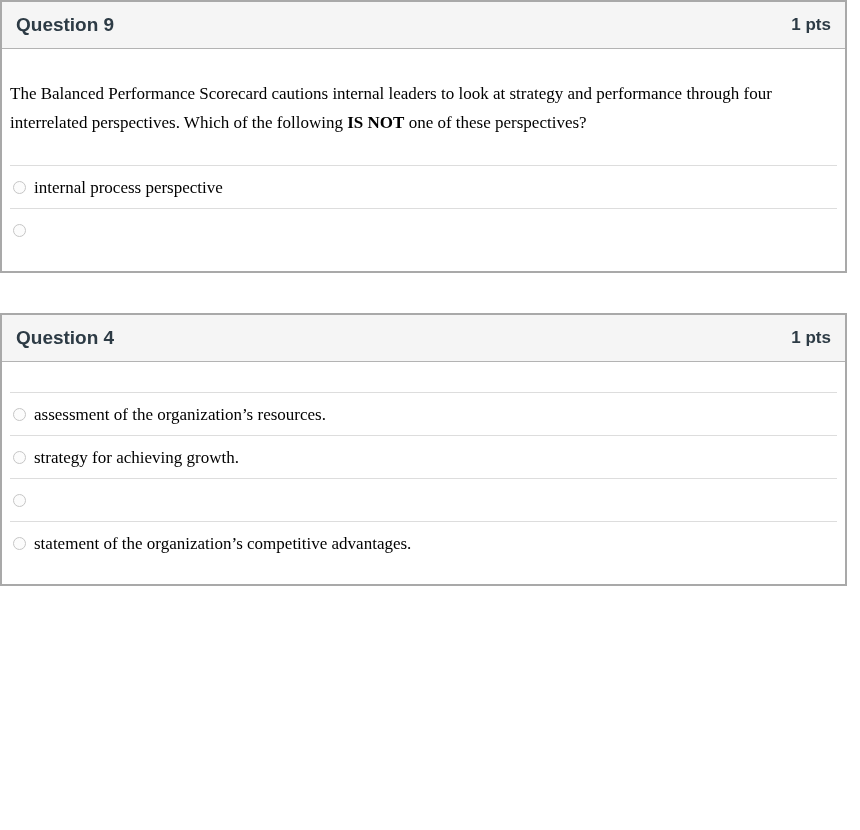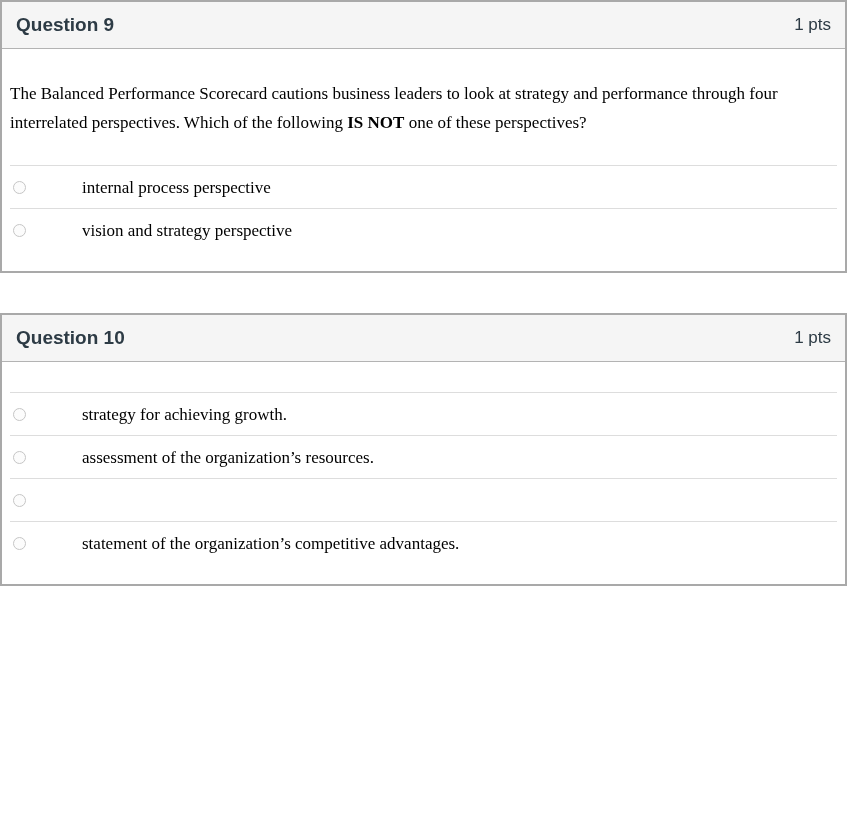--- a/index.html
+++ b/index.html
@@ -25,42 +25,41 @@
     justify-content: space-between;
     padding: 0 14px;
   }
   .q-title {
     font-size: 19px;
     font-weight: bold;
     color: #2d3b45;
   }
   .q-points {
     font-size: 17px;
-    font-weight: normal;
+    font-weight: bold;
     color: #2d3b45;
   }
   .q-body {
     padding: 30px 8px 20px 8px;
     font-family: "Liberation Serif", serif;
   }
   .q-text {
     margin: 0 0 28px 0;
     font-size: 17px;
     line-height: 29px;
     color: #000000;
   }
   .q-text strong { font-weight: bold; }
   .answer {
     display: flex;
     align-items: center;
     height: 43px;
     border-top: 1px solid #dddddd;
     padding-left: 3px;
     cursor: pointer;
-    gap: 48px;
   }
   .radio {
     flex: 0 0 auto;
     width: 13px;
     height: 13px;
     border-radius: 50%;
     border: 1px solid #c6c6c6;
     background: #fcfcfc;
     margin-right: 8px;
   }
@@ -72,48 +71,47 @@
 </style>
 </head>
 <body>
 
 <section class="question-card">
   <header class="q-header">
     <span class="q-title">Question 9</span>
     <span class="q-points">1 pts</span>
   </header>
   <div class="q-body">
-    <p class="q-text"><span>The Balanced Performance Scorecard cautions business leaders to look at strategy and performance through four interrelated perspectives. Which of the following </span><strong>IS NOT</strong><span> one of these perspectives?</span></p>
+    <p class="q-text"><span>The Balanced Performance Scorecard cautions internal leaders to look at strategy and performance through four interrelated perspectives. Which of the following </span><strong>IS NOT</strong><span> one of these perspectives?</span></p>
     <div class="answers">
       <div class="answer">
         <span class="radio"></span>
         <span class="answer-label">internal process perspective</span>
       </div>
       <div class="answer">
         <span class="radio"></span>
-        <span class="answer-label">vision and strategy perspective</span>
       </div>
     </div>
   </div>
 </section>
 
 <section class="question-card second">
   <header class="q-header">
-    <span class="q-title">Question 10</span>
+    <span class="q-title">Question 4</span>
     <span class="q-points">1 pts</span>
   </header>
   <div class="q-body">
     <div class="answers">
       <div class="answer">
         <span class="radio"></span>
-        <span class="answer-label">strategy for achieving growth.</span>
+        <span class="answer-label">assessment of the organization’s resources.</span>
       </div>
       <div class="answer">
         <span class="radio"></span>
-        <span class="answer-label">assessment of the organization’s resources.</span>
+        <span class="answer-label">strategy for achieving growth.</span>
       </div>
       <div class="answer">
         <span class="radio"></span>
       </div>
       <div class="answer">
         <span class="radio"></span>
         <span class="answer-label">statement of the organization’s competitive advantages.</span>
       </div>
     </div>
   </div>

